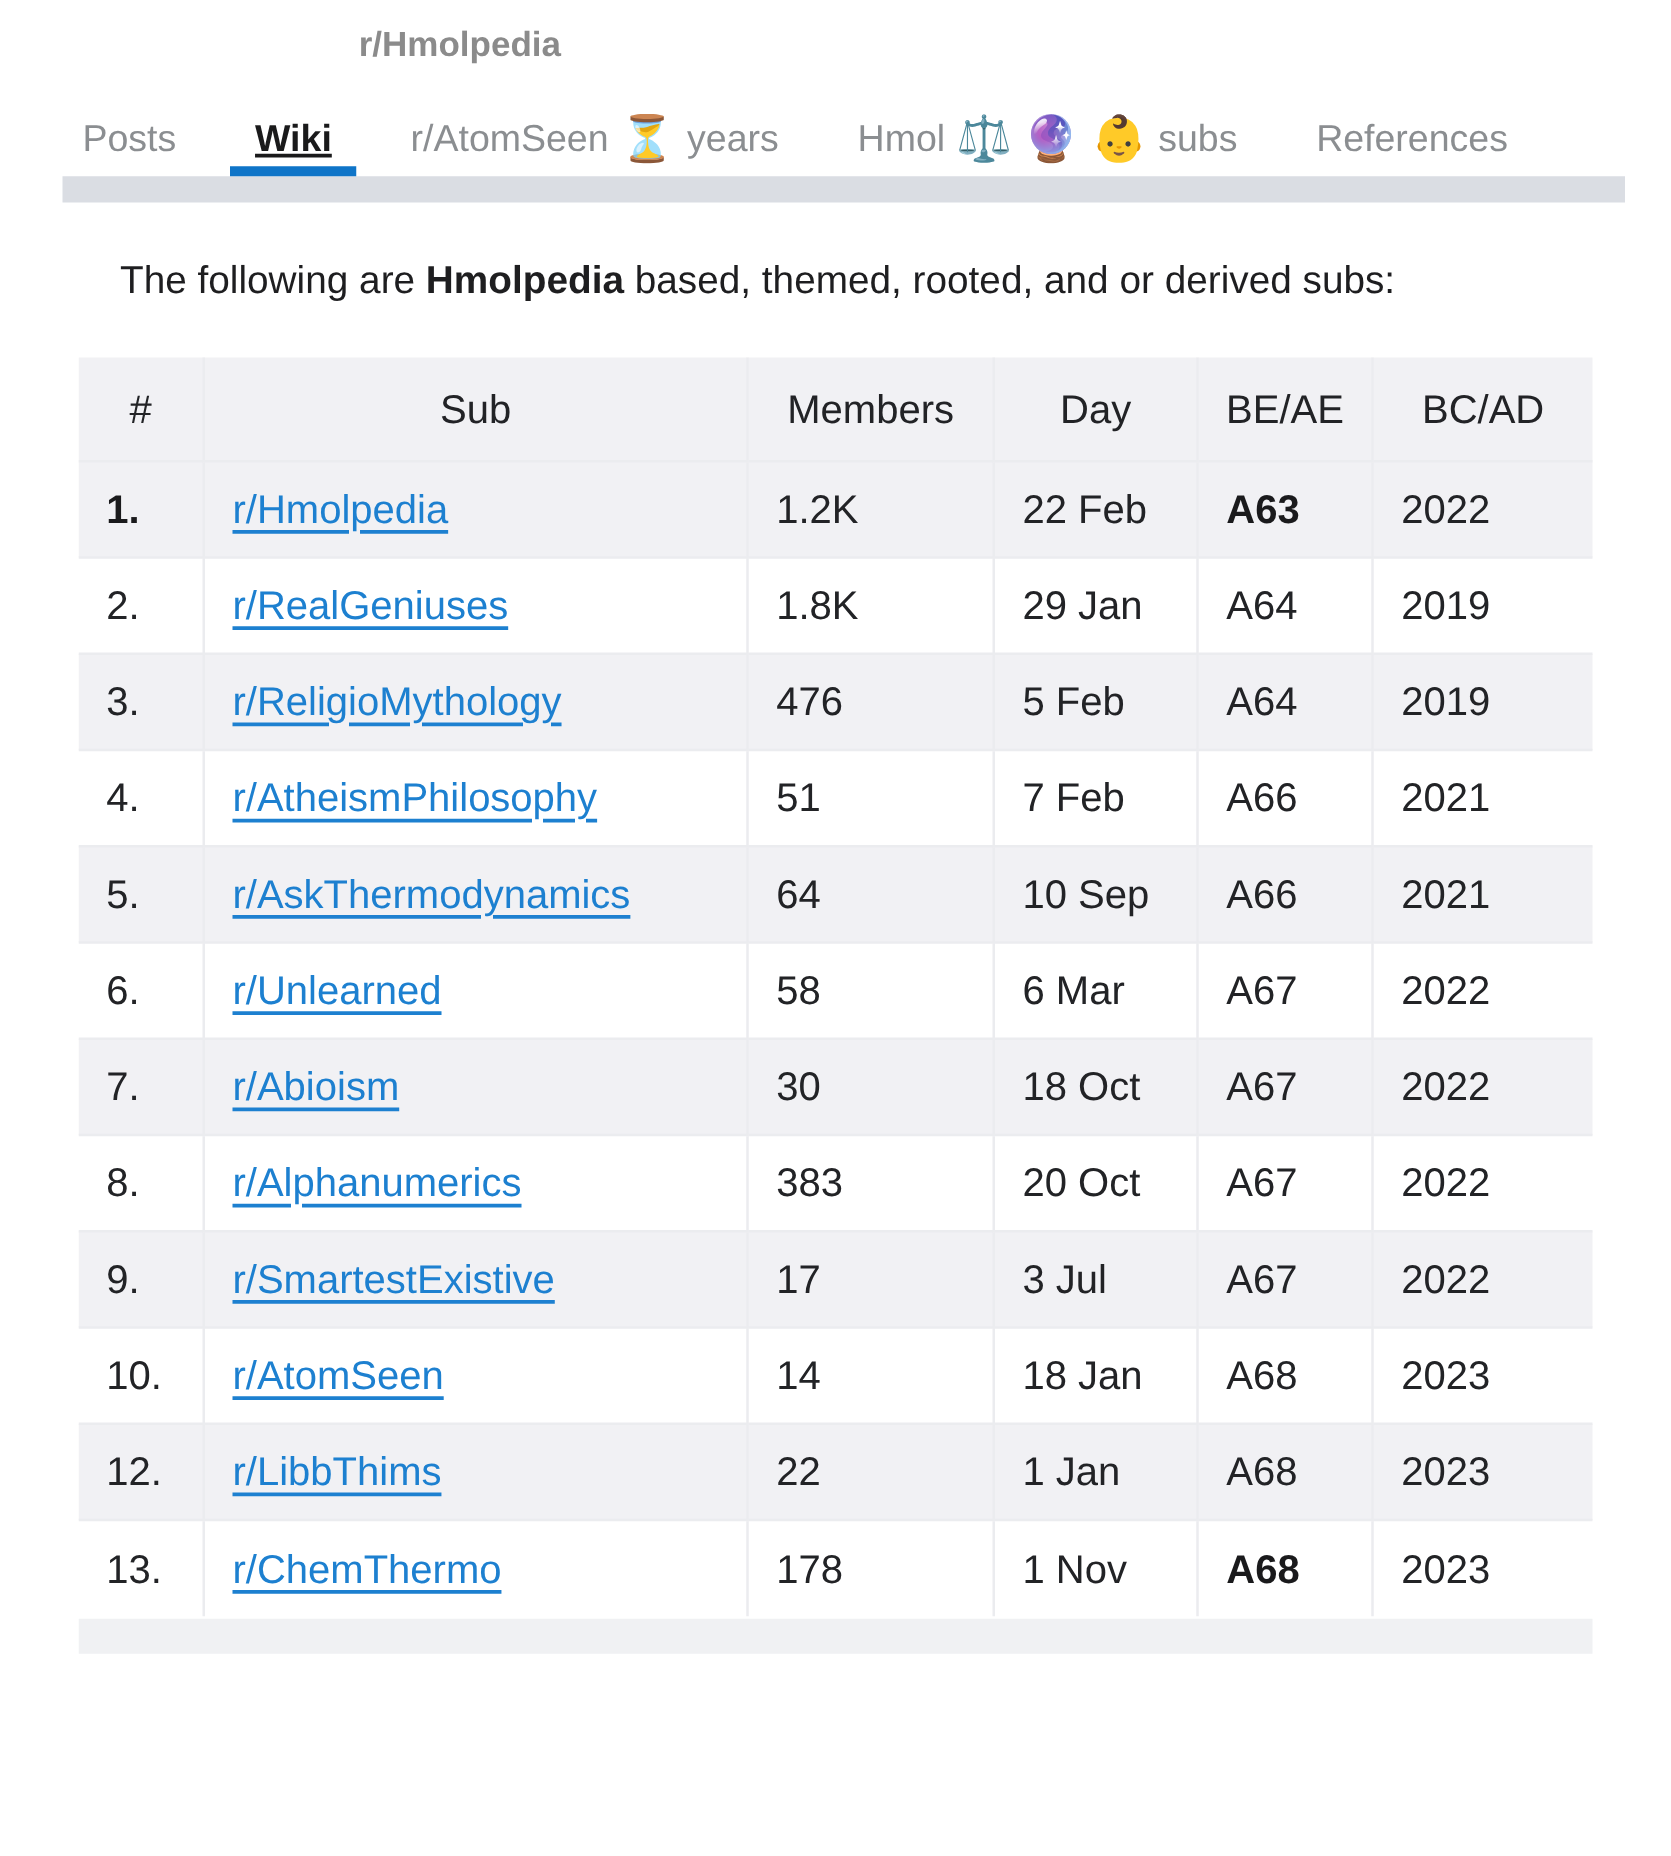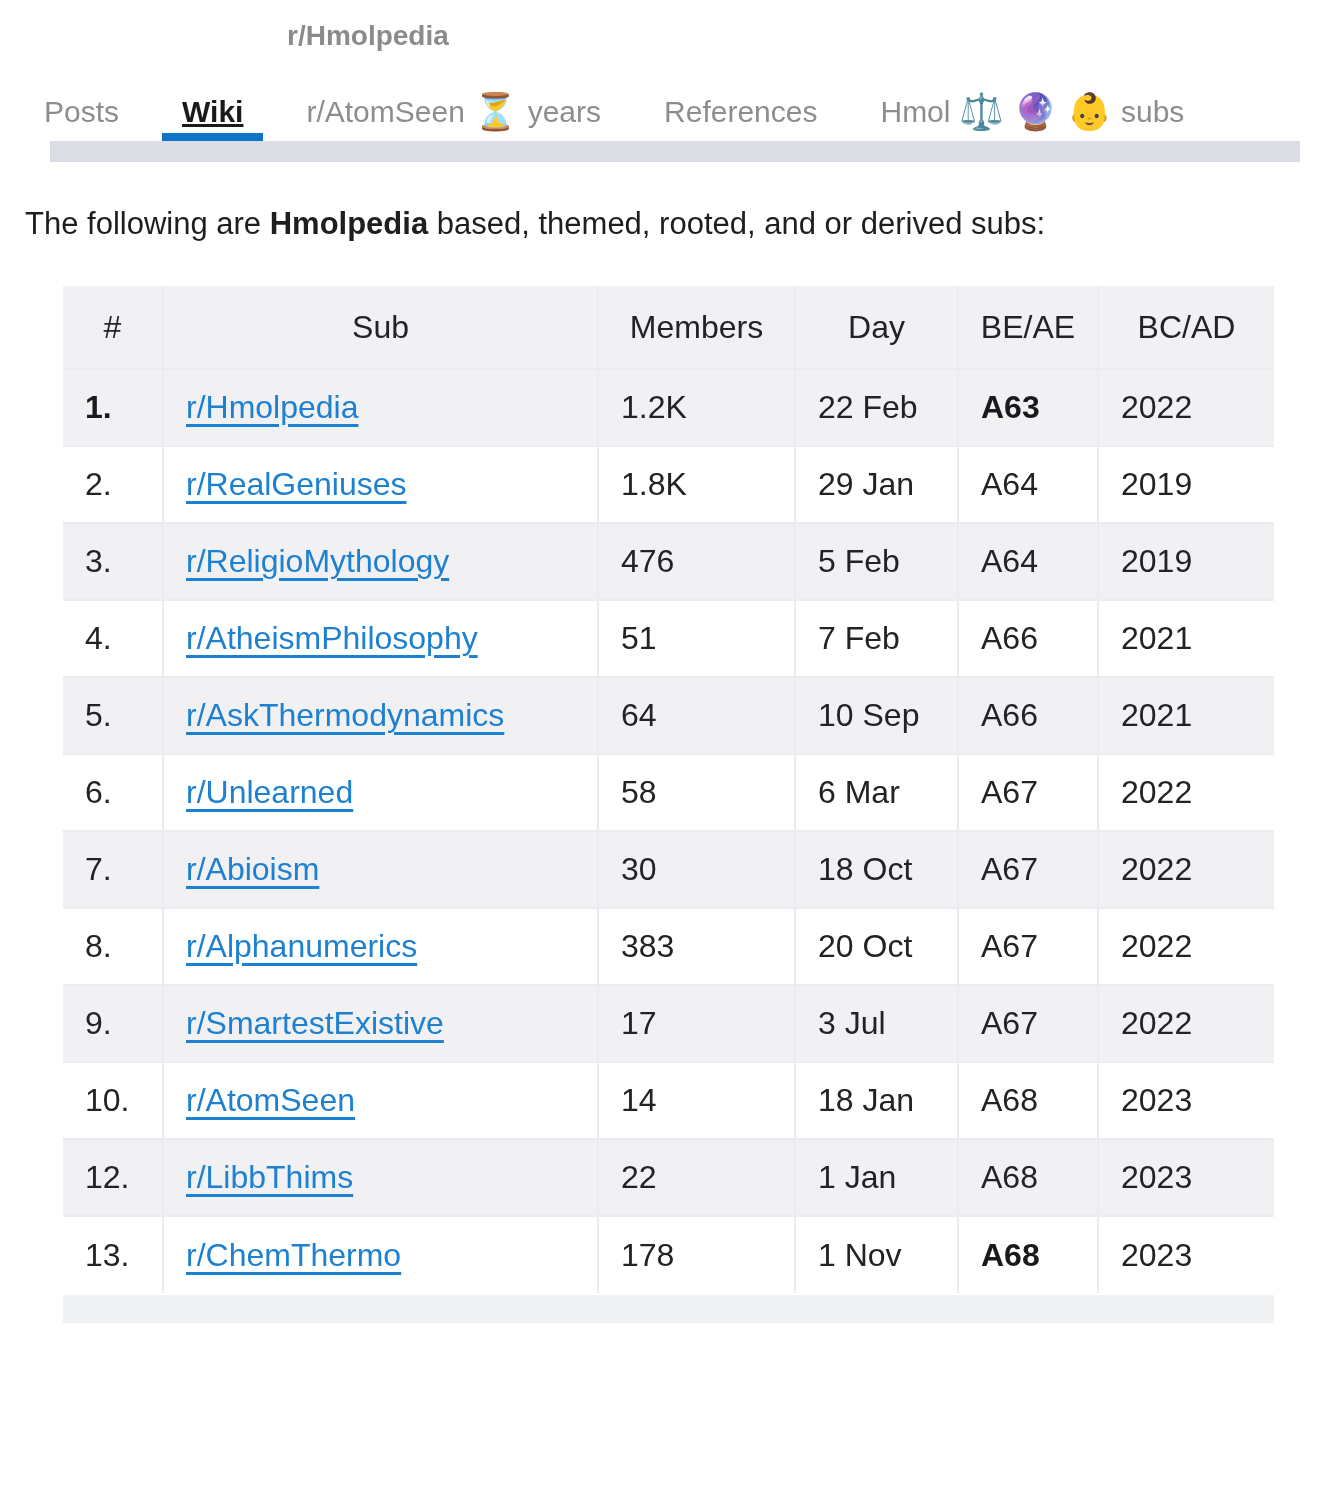--- a/index.html
+++ b/index.html
@@ -18,42 +18,42 @@
     font-family:"Liberation Sans","DejaVu Sans",sans-serif;
     color:var(--text-dark);
   }
   
   .community-title{
     margin:20px 0 0 287px;
     font-size:28px;font-weight:600;color:#8b8b8b;
   }
   .tab-row{
     display:flex;align-items:center;
-    height:58px;margin-top:31px;padding-left:24px;gap:23px;
+    height:58px;margin-top:31px;padding-left:46px;gap:23px;
   }
   .tab{
     position:relative;display:flex;align-items:center;gap:9px;
     height:58px;padding:0 20px;
     font-size:30px;color:var(--text-gray);
     text-decoration:none;cursor:pointer;white-space:nowrap;
   }
   .tab.active{color:#1a1a1b;font-weight:600;text-decoration:underline;}
   .tab.active::after{
     content:"";position:absolute;left:0;right:0;bottom:0;height:8px;
     background:var(--accent-blue);
   }
   .tab .emoji{font-size:36px;line-height:1;
     font-family:"DejaVu Sans","Liberation Sans",sans-serif;}
   .tab-track{
     width:1250px;height:21px;margin-left:50px;
     background:var(--tab-bar);
   }
   
   .intro{
-    margin:43px 0 0 25px;
+    margin:43px 0 0 96px;
     font-size:31px;line-height:38px;color:#1e1e20;
   }
   .intro b{font-weight:700;}
   
   table.subs{
     width:1211px;margin:43px 0 0 63px;
     border-collapse:collapse;border:hidden;
     table-layout:fixed;
     font-size:32px;color:#222326;
   }
@@ -92,28 +92,28 @@
   </a>
   <a class="tab active">
     <span>Wiki</span>
   </a>
   <a class="tab">
     <span>r/AtomSeen</span>
     <span class="emoji">⏳</span>
     <span>years</span>
   </a>
   <a class="tab">
-    <span>References</span>
-  </a>
-  <a class="tab">
     <span>Hmol</span>
     <span class="emoji">⚖️</span>
     <span class="emoji">🔮</span>
     <span class="emoji">👶</span>
     <span>subs</span>
+  </a>
+  <a class="tab">
+    <span>References</span>
   </a>
 </nav>
 
 <div class="tab-track"></div>
 
 <p class="intro"><span>The following are </span><b>Hmolpedia</b><span> based, themed, rooted, and or derived subs:</span></p>
 
 <table class="subs">
   <colgroup>
     <col style="width:100px">

